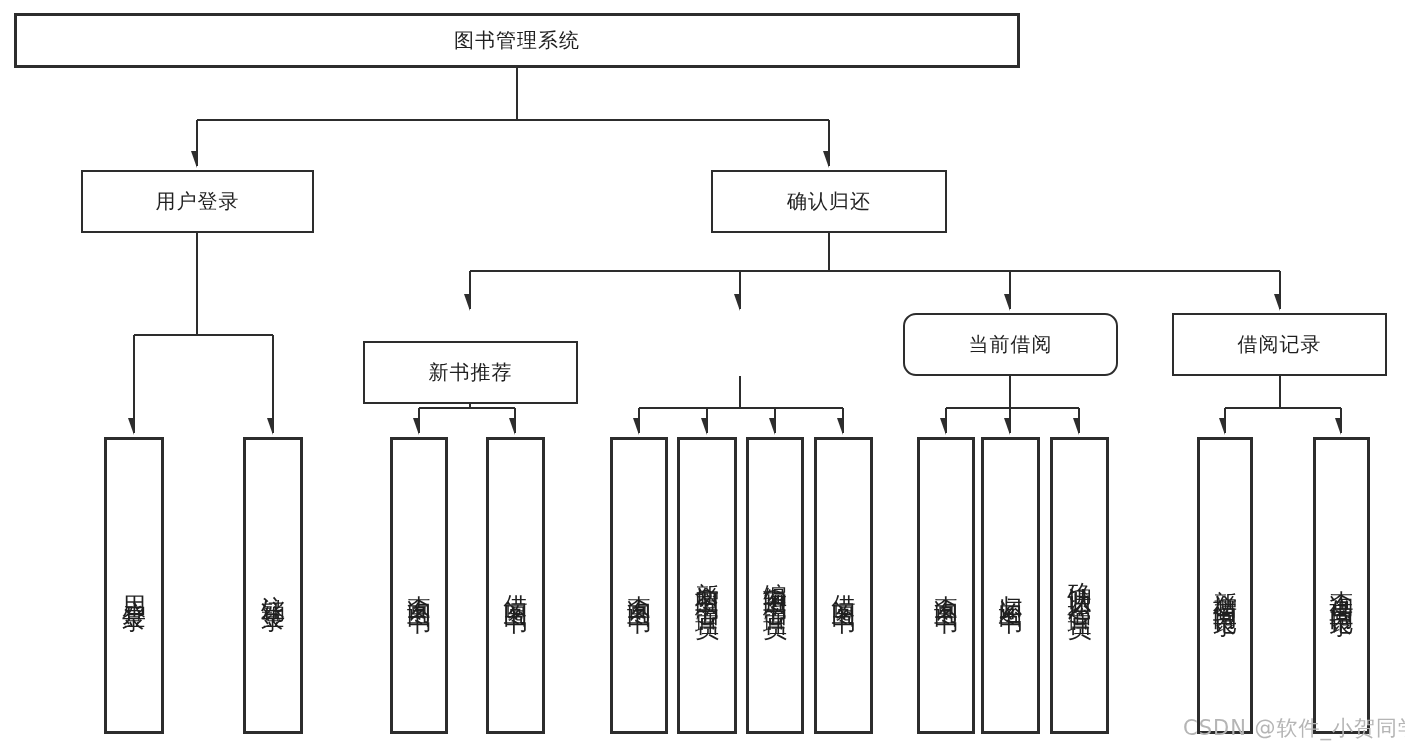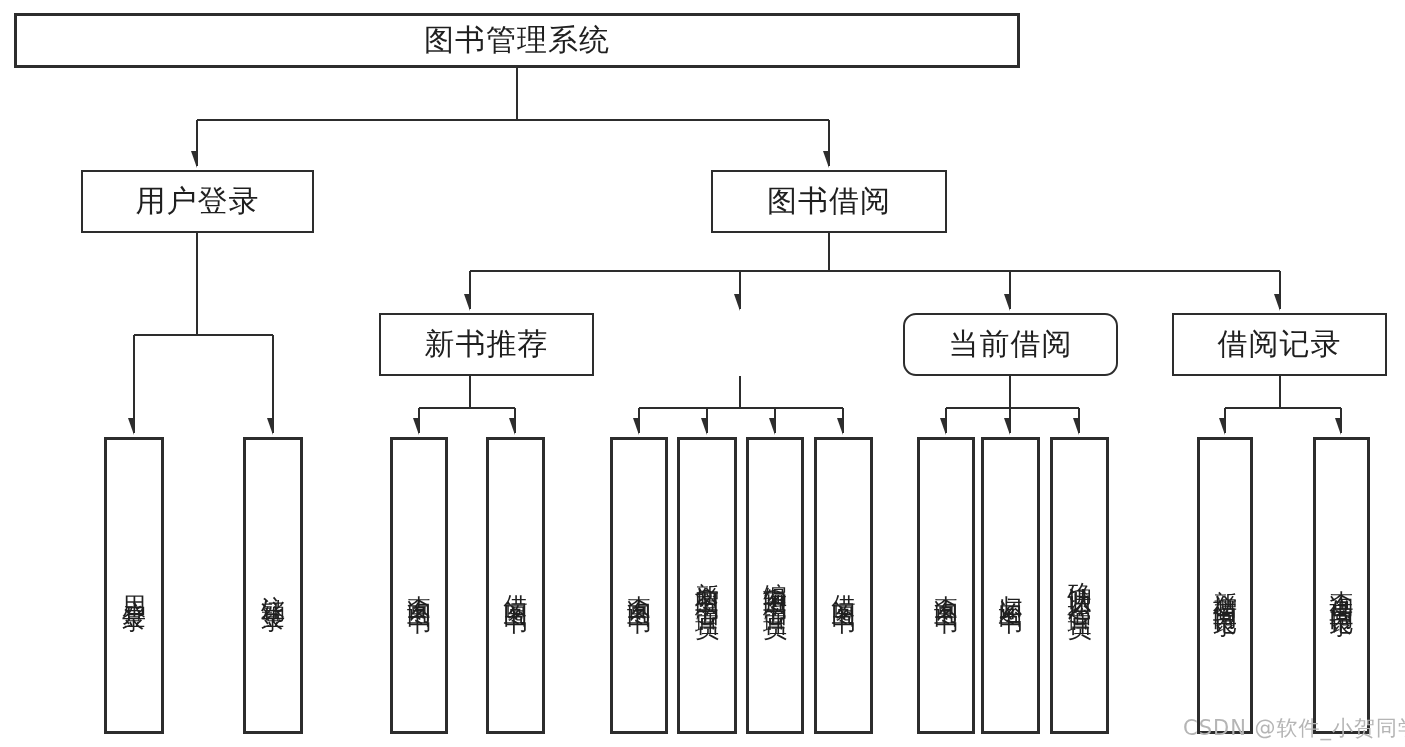--- a/index.html
+++ b/index.html
@@ -17,29 +17,29 @@
     color:var(--text);
     overflow:hidden;
   }
   .wires{position:absolute;left:0;top:0;width:1405px;height:747px;}
   .node{
     position:absolute;
     background:var(--bg);
     border:2px solid var(--line);
     display:flex;align-items:center;justify-content:center;
     box-sizing:border-box;
-    font-size:30px;
+    font-size:20px;
     letter-spacing:1px;
     white-space:nowrap;
   }
   .root{left:14px;top:13px;width:1006px;height:55px;border-width:3px;}
   .lvl2a{left:81px;top:170px;width:233px;height:63px;}
   .lvl2b{left:711px;top:170px;width:236px;height:63px;}
   .lvl3{top:313px;height:63px;width:215px;}
-  .l3a{left:379px;} .l3b{left:633px;} .l3c{left:903px;border-radius:13px;} .l3d{left:1172px;justify-content:center;}
+  .l3a{left:363px;margin-top:28px;} .l3b{left:633px;} .l3c{left:903px;border-radius:13px;} .l3d{left:1172px;justify-content:center;}
   .leaf{
     top:437px;height:297px;border-width:3px;
     writing-mode:vertical-rl;
     letter-spacing:5px;
     font-size:24px;
     line-height:1;
   }
   .f1{left:104px;width:60px;}  .f2{left:243px;width:60px;}
   .f3{left:390px;width:58px;}  .f4{left:486px;width:59px;}
   .f5{left:610px;width:58px;}  .f6{left:677px;width:60px;}
@@ -109,21 +109,21 @@
   </svg>
 
   <div class="node root">
     <span>图书管理系统</span>
   </div>
 
   <div class="node lvl2a">
     <span>用户登录</span>
   </div>
   <div class="node lvl2b">
-    <span>图书借阅</span>
+    <span>确认归还</span>
   </div>
 
   <div class="node lvl3 l3a">
     <span>新书推荐</span>
   </div>
   <div class="node lvl3 l3c">
     <span>当前借阅</span>
   </div>
   <div class="node lvl3 l3d">
     <span>借阅记录</span>

